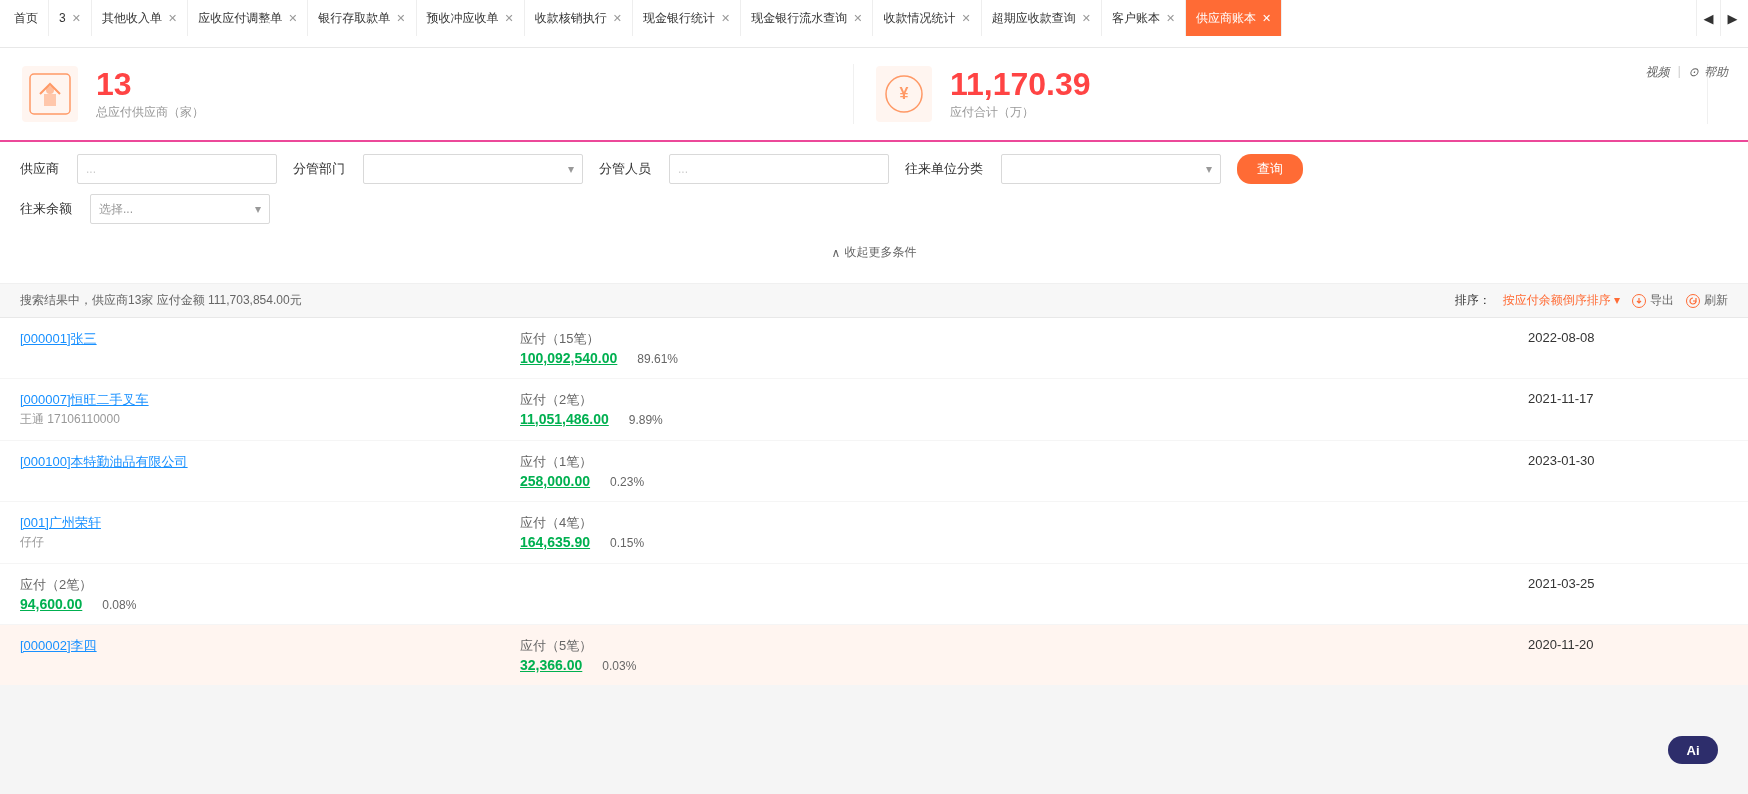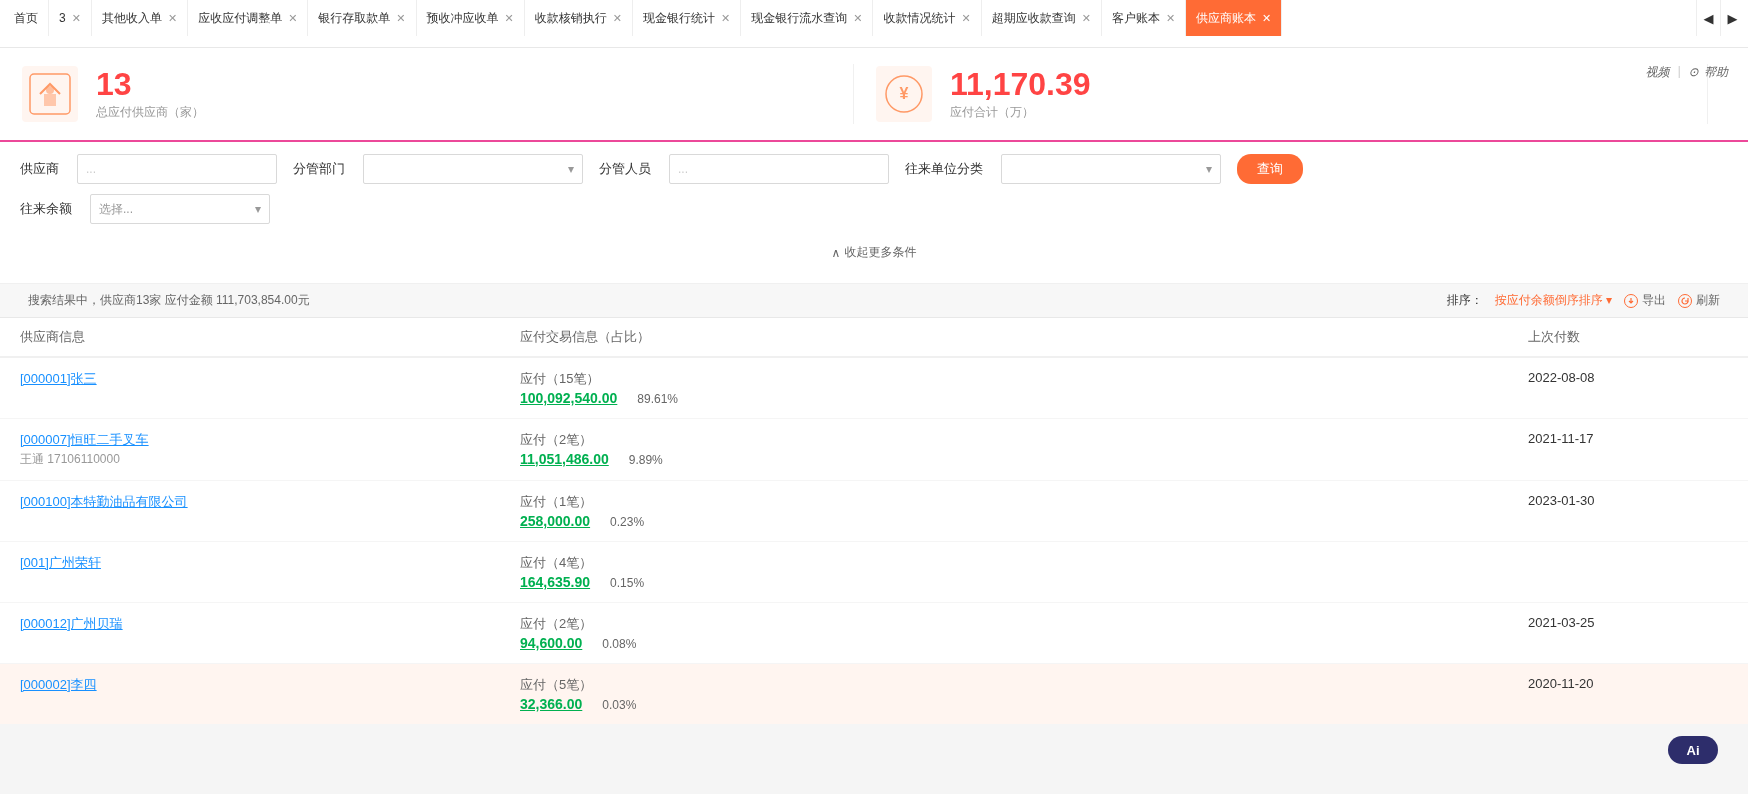--- a/index.html
+++ b/index.html
@@ -61,21 +61,21 @@
       border-radius: 14px; cursor: pointer; font-size: 13px; white-space: nowrap;
     }
     .collapse-btn {
       display: flex; align-items: center; justify-content: center;
       padding: 6px 0; cursor: pointer; color: #666; font-size: 12px; gap: 4px;
     }
     .collapse-btn-wrap { text-align: center; padding: 4px 0; }
 
     
     .result-bar {
-      display: flex; align-items: center; padding: 8px 28px; background: #f7f7f7;
+      display: flex; align-items: center; padding: 8px 20px; background: #f7f7f7;
       border-bottom: 1px solid #e8e8e8; font-size: 12px; color: #666;
     }
     .result-bar-right { margin-left: auto; display: flex; align-items: center; gap: 12px; font-size: 12px; color: #666; }
     .sort-label { color: #333; }
     .sort-select { color: #ff6b35; cursor: pointer; }
     .action-btn { display: flex; align-items: center; gap: 4px; cursor: pointer; color: #666; }
     .action-btn .icon-circle { width: 14px; height: 14px; border-radius: 50%; border: 1.5px solid #ff6b35; display: flex; align-items: center; justify-content: center; }
 
     
     .table-wrap { background: #fff; }
@@ -288,25 +288,20 @@
             <path d="M7 1v3H4" stroke="#ff6b35" stroke-width="1.2" fill="none"></path>
           </svg>
       </div>
       <span>刷新</span>
     </div>
   </div>
 </div>
 
 <div class="table-wrap">
 
-  <div class="table-header">
-    <div class="col-supplier">供应商信息</div>
-    <div class="col-transaction">应付交易信息（占比）</div>
-    <div class="col-lastpay">上次付数</div>
-  </div>
 
   <div class="table-row">
     <div class="col-supplier">
       <div class="supplier-name">[000001]张三</div>
     </div>
     <div class="col-transaction">
       <div class="tx-label">应付（15笔）</div>
       <div class="tx-row">
         <div class="tx-amount">100,092,540.00</div>
         <span class="tx-percent">89.61%</span>
@@ -346,37 +341,35 @@
       </div>
     </div>
     <div class="col-lastpay">
       <span class="last-pay-date">2023-01-30</span>
     </div>
   </div>
 
   <div class="table-row">
     <div class="col-supplier">
       <div class="supplier-name">[001]广州荣轩</div>
+      <div class="supplier-sub">仔仔</div>
     </div>
     <div class="col-transaction">
       <div class="tx-label">应付（4笔）</div>
       <div class="tx-row">
         <div class="tx-amount">164,635.90</div>
         <span class="tx-percent">0.15%</span>
       </div>
     </div>
     <div class="col-lastpay">
       <span class="last-pay-date"></span>
     </div>
   </div>
 
   <div class="table-row">
-    <div class="col-supplier">
-      <div class="supplier-name">[000012]广州贝瑞</div>
-    </div>
     <div class="col-transaction">
       <div class="tx-label">应付（2笔）</div>
       <div class="tx-row">
         <div class="tx-amount">94,600.00</div>
         <span class="tx-percent">0.08%</span>
       </div>
     </div>
     <div class="col-lastpay">
       <span class="last-pay-date">2021-03-25</span>
     </div>

